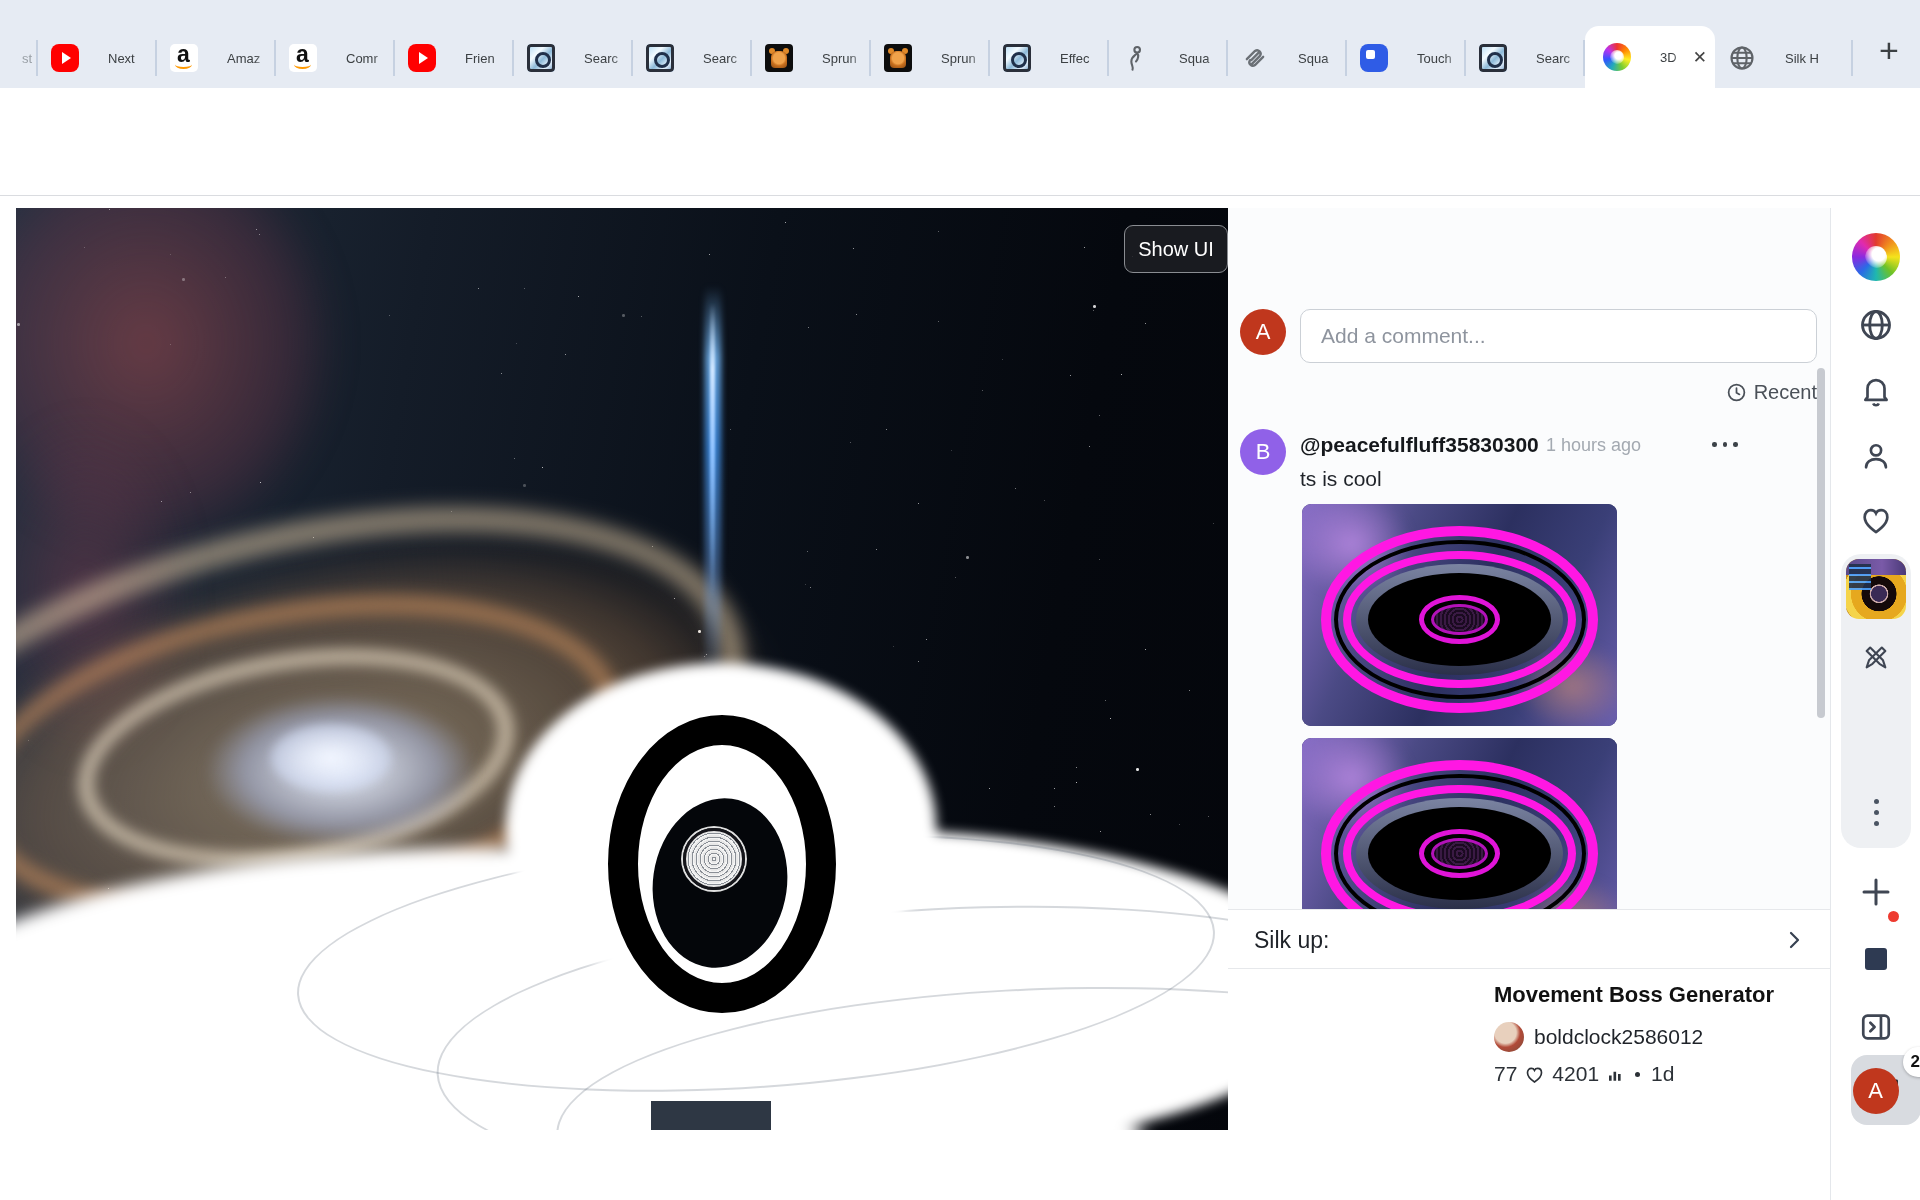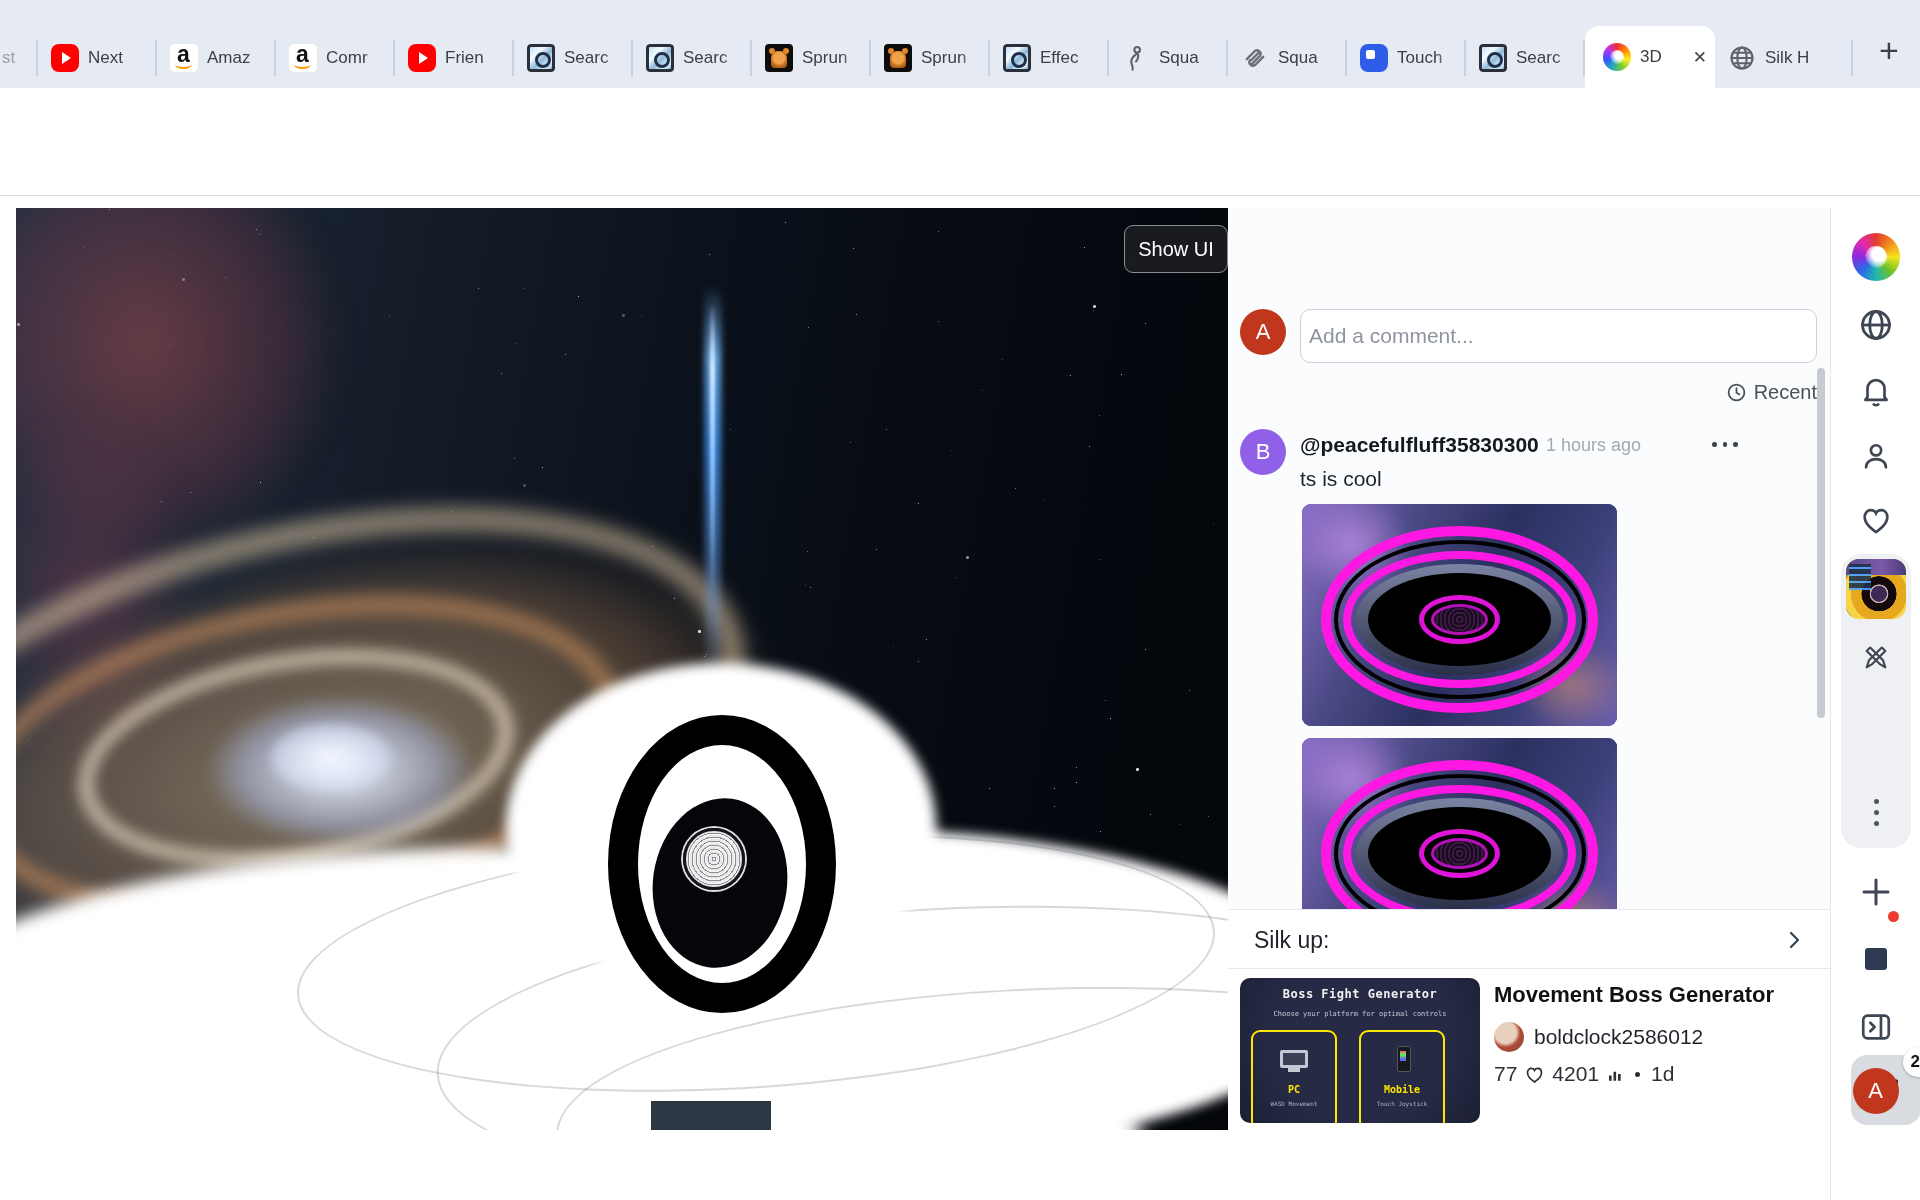--- a/index.html
+++ b/index.html
@@ -11,23 +11,23 @@
   .tabbar{position:absolute;left:0;top:0;width:1920px;height:88px;background:#e6ebf3;
           display:flex;align-items:flex-end;}
   #tabstrip{display:flex;align-items:flex-end;height:88px;}
   .tab{width:119px;height:60px;display:flex;align-items:center;gap:9px;padding-left:13px;
        box-sizing:border-box;position:relative;cursor:pointer;}
   .tab::after{content:'';position:absolute;right:0;top:12px;width:2px;height:36px;background:#c6d1e1;}
   .tab.partial{width:38px;padding-left:2px;}
   .tab.active{width:130px;height:62px;background:#fff;border-radius:14px 14px 0 0;padding-left:18px;}
   .tab.active::after{display:none;}
   .tab.trailing{width:138px;}
-  .tlabel{font-size:17px;color:#3c4043;white-space:nowrap;overflow:hidden;flex:1;
+  .tlabel{font-size:13px;color:#3c4043;white-space:nowrap;overflow:hidden;flex:1;
           -webkit-mask-image:linear-gradient(to right,#000 55%,transparent 92%);
-          mask-image:linear-gradient(to right,#000 55%,transparent 92%);}
+          mask-image:linear-gradient(to right,#000 55%,transparent 92%);margin-left:20px;}
   .partial .tlabel{color:#9aa0a6;-webkit-mask-image:none;mask-image:none;}
   .tclose{font-size:17px;color:#444;padding-right:8px;}
   .fav{width:28px;height:28px;flex:0 0 28px;border-radius:5px;position:relative;display:block;}
   .fav.youtube{background:#ff0000;border-radius:8px;}
   .fav.youtube::after{content:'';position:absolute;left:11px;top:8px;border-left:9px solid #fff;
      border-top:6px solid transparent;border-bottom:6px solid transparent;}
   .fav.amazon{background:#fff;}
   .fav.amazon::before{content:'a';position:absolute;left:7px;top:-3px;font-weight:700;font-size:23px;color:#111;}
   .fav.amazon::after{content:'';position:absolute;left:5px;bottom:3px;width:17px;height:7px;
      border:2px solid #f90;border-top:none;border-left:none;border-right:none;border-radius:50%;}
@@ -130,21 +130,21 @@
   .proj-avatar::before{content:'';position:absolute;left:2px;top:6px;width:12px;height:12px;background:#2e6b36;border-radius:3px;z-index:1;}
   .sb-title{position:absolute;left:72px;top:26px;font-size:23px;font-weight:700;color:#202124;}
   .follow{position:absolute;left:344px;top:24px;width:30px;height:30px;}
   .likewrap{position:absolute;left:505px;top:21px;display:flex;align-items:center;gap:10px;cursor:pointer;}
   .likecount{font-size:23px;color:#202124;}
   .posted{position:absolute;right:17px;top:56px;font-size:18px;color:#9ba1a9;}
   .composer{position:absolute;left:0;top:92px;width:602px;height:78px;}
   .avA{position:absolute;left:12px;top:9px;width:46px;height:46px;border-radius:50%;background:#c0371d;color:#fff;
      display:flex;align-items:center;justify-content:center;font-size:22px;}
   .cinput{position:absolute;left:72px;top:9px;width:517px;height:54px;box-sizing:border-box;border:1.5px solid #cbd0d6;
-     border-radius:10px;background:#fff;padding:0 8px;font-size:21px;font-family:"Liberation Sans",sans-serif;color:#202124;}
+     border-radius:10px;background:#fff;padding:0 20px;font-size:21px;font-family:"Liberation Sans",sans-serif;color:#202124;}
   .cinput::placeholder{color:#8e949e;}
   .recent{position:absolute;right:13px;top:173px;display:flex;align-items:center;gap:7px;color:#4a5058;font-size:20px;cursor:pointer;}
   .comment{position:absolute;left:0;top:214px;width:602px;}
   .avB{position:absolute;left:12px;top:7px;width:46px;height:46px;border-radius:50%;background:#9061e8;color:#fff;
      display:flex;align-items:center;justify-content:center;font-size:22px;}
   .cuser{position:absolute;left:72px;top:11px;font-size:21px;font-weight:700;color:#15181c;}
   .ctime{position:absolute;left:318px;top:13px;font-size:18px;color:#a3a9b1;}
   .cmore{position:absolute;left:484px;top:20px;display:flex;gap:6px;cursor:pointer;}
   .cmore i{width:4.5px;height:4.5px;border-radius:50%;background:#3c4248;}
   .ctext{position:absolute;left:72px;top:45px;font-size:21px;color:#1f2329;}
@@ -431,34 +431,20 @@
         </div>
       </div>
 
       <div class="nextup">
         <div class="nu-head">Silk up:</div>
         <svg class="nu-chevron" width="24" height="24" viewBox="0 0 24 24">
           <path d="M9 5l7 7-7 7" fill="none" stroke="#374151" stroke-width="2.2" stroke-linecap="round" stroke-linejoin="round"></path>
         </svg>
         <div class="nu-divider"></div>
 
-        <div class="card-thumb">
-          <div class="bt-title">Boss Fight Generator</div>
-          <div class="bt-sub">Choose your platform for optimal controls</div>
-          <div class="bt-box bt-pc">
-            <div class="bt-monitor"></div>
-            <div class="bt-label">PC</div>
-            <div class="bt-tiny">WASD Movement</div>
-          </div>
-          <div class="bt-box bt-mob">
-            <div class="bt-phone"></div>
-            <div class="bt-label">Mobile</div>
-            <div class="bt-tiny">Touch Joystick</div>
-          </div>
-        </div>
         <div class="card-title">Movement Boss Generator</div>
         <div class="card-author">
           <div class="auth-av"></div>
           <span class="auth-name">boldclock2586012</span>
         </div>
         <div class="card-stats">
           <span>77</span>
           <svg width="21" height="21" viewBox="0 0 24 24">
             <path d="M12 20.5s-8-4.9-8-10.4C4 6.9 6 5 8.4 5c1.6 0 3 .9 3.6 2.2C12.6 5.9 14 5 15.6 5 18 5 20 6.9 20 10.1c0 5.5-8 10.4-8 10.4z" fill="none" stroke="#2c3137" stroke-width="1.9"></path>
           </svg>

